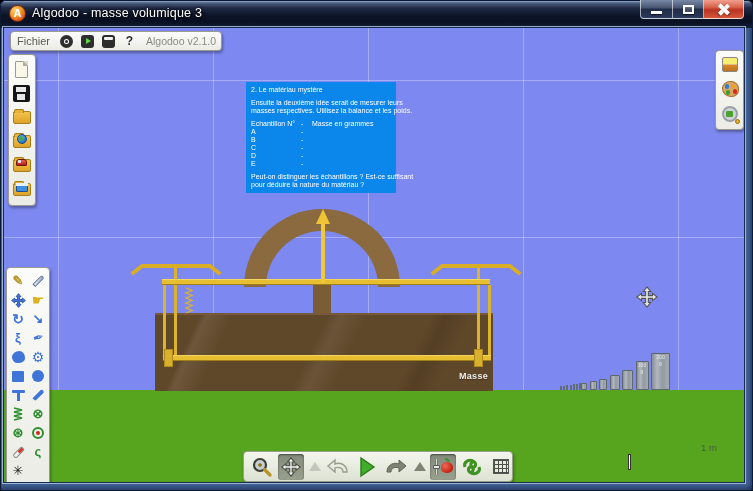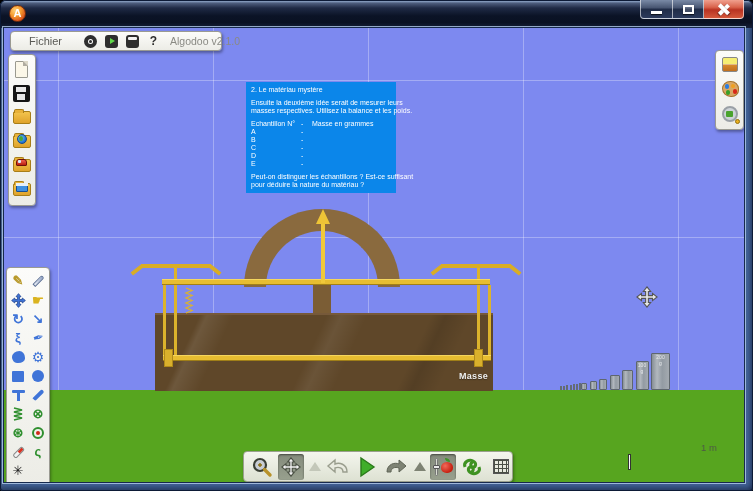--- a/index.html
+++ b/index.html
@@ -28,21 +28,21 @@
 
   #canvas { position:absolute; left:4px; top:28px; width:740px; height:454px; background:#7d89f0; overflow:hidden;
     box-shadow:0 0 0 1px #16294d, 0 0 0 2px rgba(180,205,235,.8); }
   .gridv { position:absolute; top:0; bottom:0; width:1px; background:rgba(255,255,255,.30); }
   .gridh { position:absolute; left:0; right:0; height:1px; background:rgba(255,255,255,.30); }
   #ground { position:absolute; left:0; right:0; top:362px; height:92px; background:#57a51f; }
 
   
   .panel { position:absolute; background:linear-gradient(180deg,#fcfcfa,#ecece6); border:1px solid #9a9a92; border-radius:4px; box-shadow:1px 2px 3px rgba(0,0,0,.35); }
   #menubar { left:6px; top:3px; width:212px; height:20px; display:flex; align-items:center; white-space:nowrap; }
-  #menubar .mi { font-size:11px; color:#5a5a55; padding:0 18px;text-align:right; }
+  #menubar .mi { font-size:11px; color:#5a5a55; padding:0 6px;text-align:right; }
   #menubar .micon { width:13px; height:13px; margin:0 4px; position:relative; flex:none; }
   #version { font-size:10.5px; color:#8a8a84; margin-left:6px; }
   .rec-outer { position:absolute; inset:0; border-radius:50%; background:#2e2e2e; }
   .rec-inner { position:absolute; left:4px; top:4px; width:5px; height:5px; border-radius:50%; background:#fff; }
   .rec-core { position:absolute; left:5px; top:5px; width:3px; height:3px; border-radius:50%; background:#2e2e2e; }
   .playbox { position:absolute; inset:0; background:#2e2e2e; border-radius:3px; }
   .playbox::after { content:""; position:absolute; left:4.5px; top:3.5px; border-left:5px solid #5fd84a; border-top:3px solid transparent; border-bottom:3px solid transparent; }
   .winicon { position:absolute; inset:0; background:#2e2e2e; border-radius:3px; }
   .winicon::after { content:""; position:absolute; left:2px; top:2px; right:2px; height:3.5px; background:#f2f2f2; border-radius:1px; }
   .helpicon { font-size:12px; font-weight:bold; color:#2e2e2e; line-height:13px; text-align:center; }
@@ -135,20 +135,21 @@
   .apple-icon .knob { position:absolute; left:0px; top:8px; width:7px; height:4px; background:#e8e8e8; border:1px solid #555; border-radius:1px; }
   .apple-icon .fruit { position:absolute; right:0px; top:5px; width:12px; height:11px; background:radial-gradient(circle at 35% 35%, #f26a5a, #c51f10 70%); border-radius:48% 48% 46% 46%; }
   .apple-icon .leaf { position:absolute; right:3px; top:1.5px; width:5px; height:3.5px; background:#3f9428; border-radius:0 100% 0 100%; }
 </style>
 </head>
 <body>
 
 <div id="window">
   <div id="titlebar">
     <div id="logo">A</div>
+    <div id="title-text">Algodoo - masse volumique 3</div>
     <div class="winbtns">
       <div class="winbtn min">
           <div class="glyph-min"></div>
         </div>
       <div class="winbtn max">
           <div class="glyph-max"></div>
         </div>
       <div class="winbtn close">
           <div class="glyph-x"></div>
         </div>

